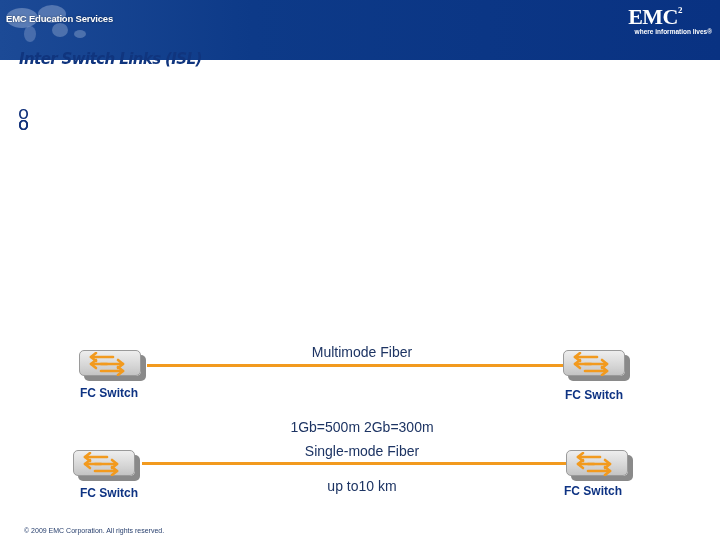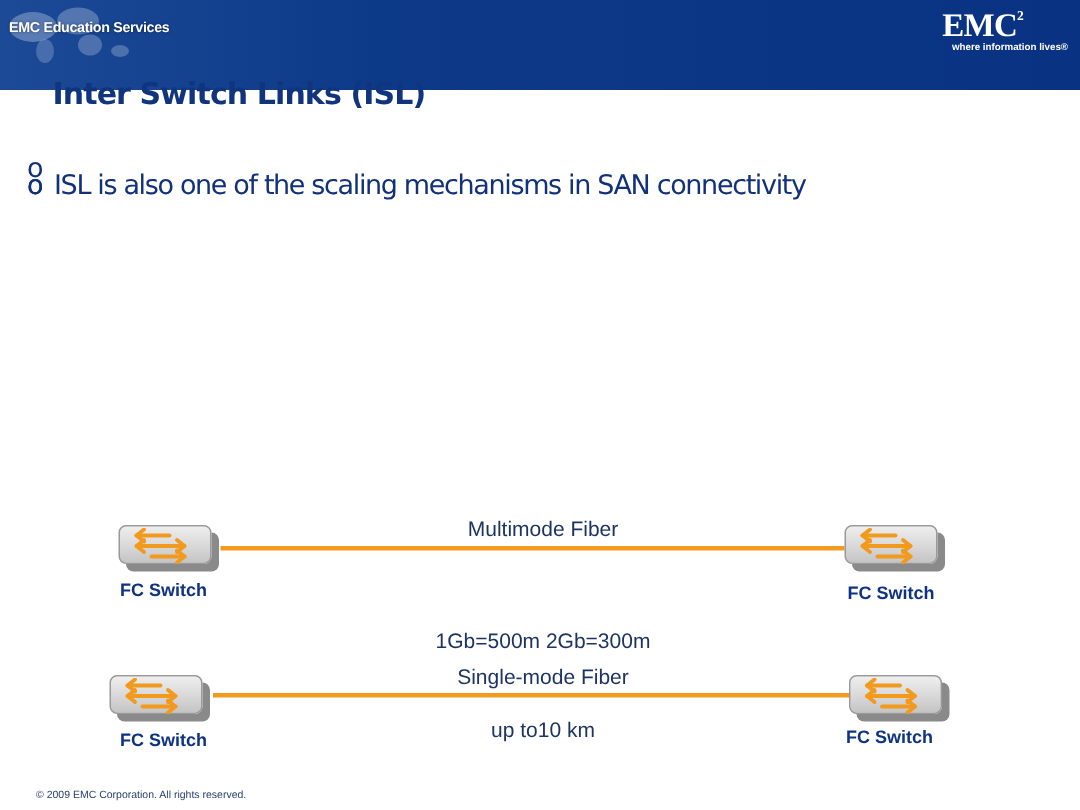--- a/index.html
+++ b/index.html
@@ -25,22 +25,22 @@
       font-family: "Liberation Serif", serif; font-size: 22px; font-weight: bold; letter-spacing: -0.5px;
     }
     .header .emc sup { font-size: 9px; position: relative; top: -3px; }
     .header .tagline {
       position: absolute; right: 8px; top: 28px; color: #ffffff;
       font-family: "Liberation Sans", sans-serif; font-size: 6.5px; font-weight: bold;
     }
 
     .title {
       position: absolute; left: 19px; top: 50px;
-      color: #10357e; font-family: "DejaVu Sans", sans-serif; font-weight: bold;
-      font-size: 20px; letter-spacing: -0.6px; margin-left: 16px;
+      color: #10357e; font-family: "DejaVu Sans", sans-serif; font-style: italic; font-weight: bold;
+      font-size: 15px; letter-spacing: -0.6px;
     }
 
     .bullets { position: absolute; left: 18px; top: 99px; width: 690px; }
     .bullet { position: relative; padding-left: 18px; color: #11317a;
       font-family: "DejaVu Sans", sans-serif; font-size: 18px; line-height: 28px; letter-spacing: -0.9px;
       margin-bottom: 11px; }
     .bullet .mark { position: absolute; left: 0; top: 0; }
 
     .diagram { position: absolute; left: 0; top: 330px; width: 720px; height: 180px; }
     .switch {
@@ -90,21 +90,20 @@
 
 <div class="bullets">
   <div class="bullet">
     <span class="mark">o</span>
   </div>
   <div class="bullet">
     <span class="mark">o</span>
   </div>
   <div class="bullet">
     <span class="mark">o</span>
-    <span>ISL is also one of the scaling mechanisms in SAN connectivity</span>
   </div>
 </div>
 
 <div class="diagram">
 
   <div class="switch" style="left:79px; top:20px;">
     <div class="box"></div>
     <svg width="44" height="24" viewBox="0 0 44 24">
       <g stroke="#f29a1e" stroke-width="2.6" fill="none" stroke-linecap="round" stroke-linejoin="round">
         <path d="M4 5 H26"></path>

